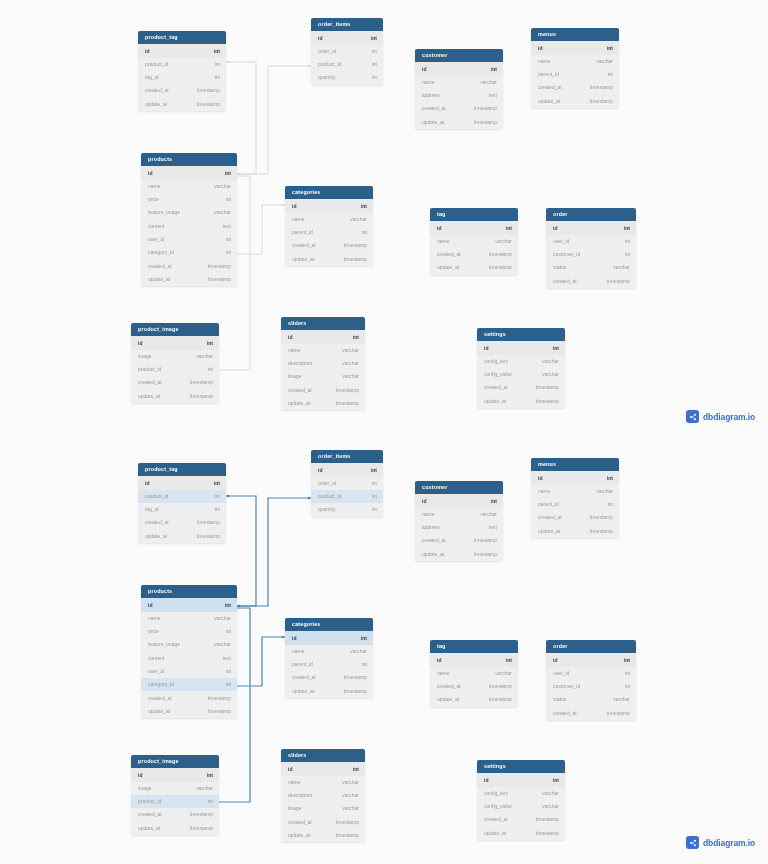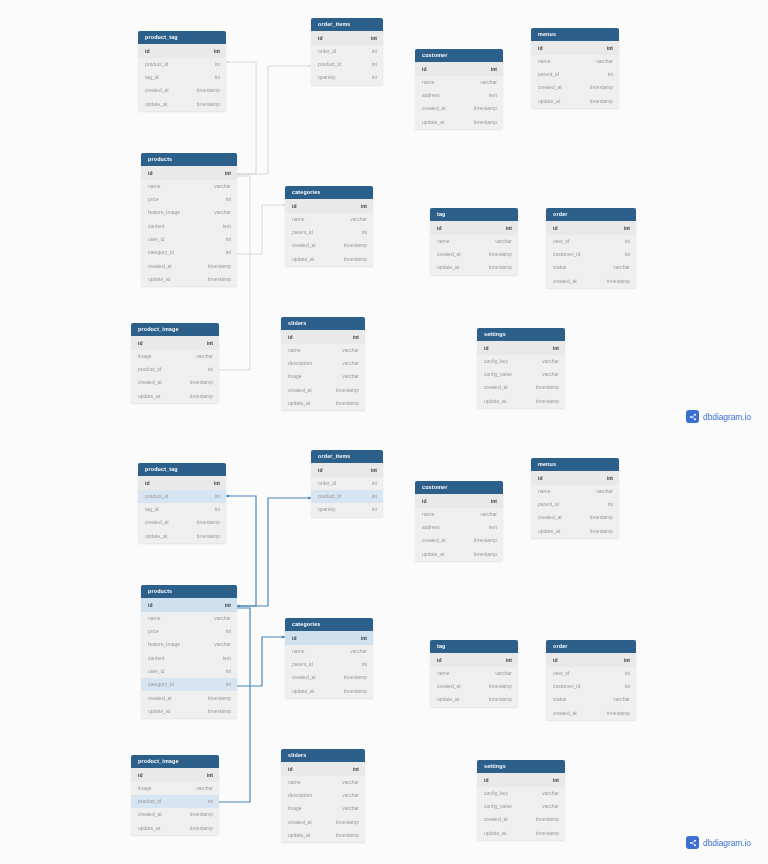--- a/index.html
+++ b/index.html
@@ -59,21 +59,21 @@
     align-items:center;
     gap:4px;
   }
   .logo-mark{
     width:13px;height:13px;border-radius:3px;
     background:#3b6fd4;
     display:flex;align-items:center;justify-content:center;
   }
   .logo-text{
     font-size:8.5px;
-    font-weight:normal;
+    font-weight:bold;
     color:#3b6fd4;
     letter-spacing:-0.1px;
   }
 </style>
 </head>
 <body>
 
 <div class="canvas">
 
   <svg class="links" viewBox="0 0 768 440" style="top:0;">

